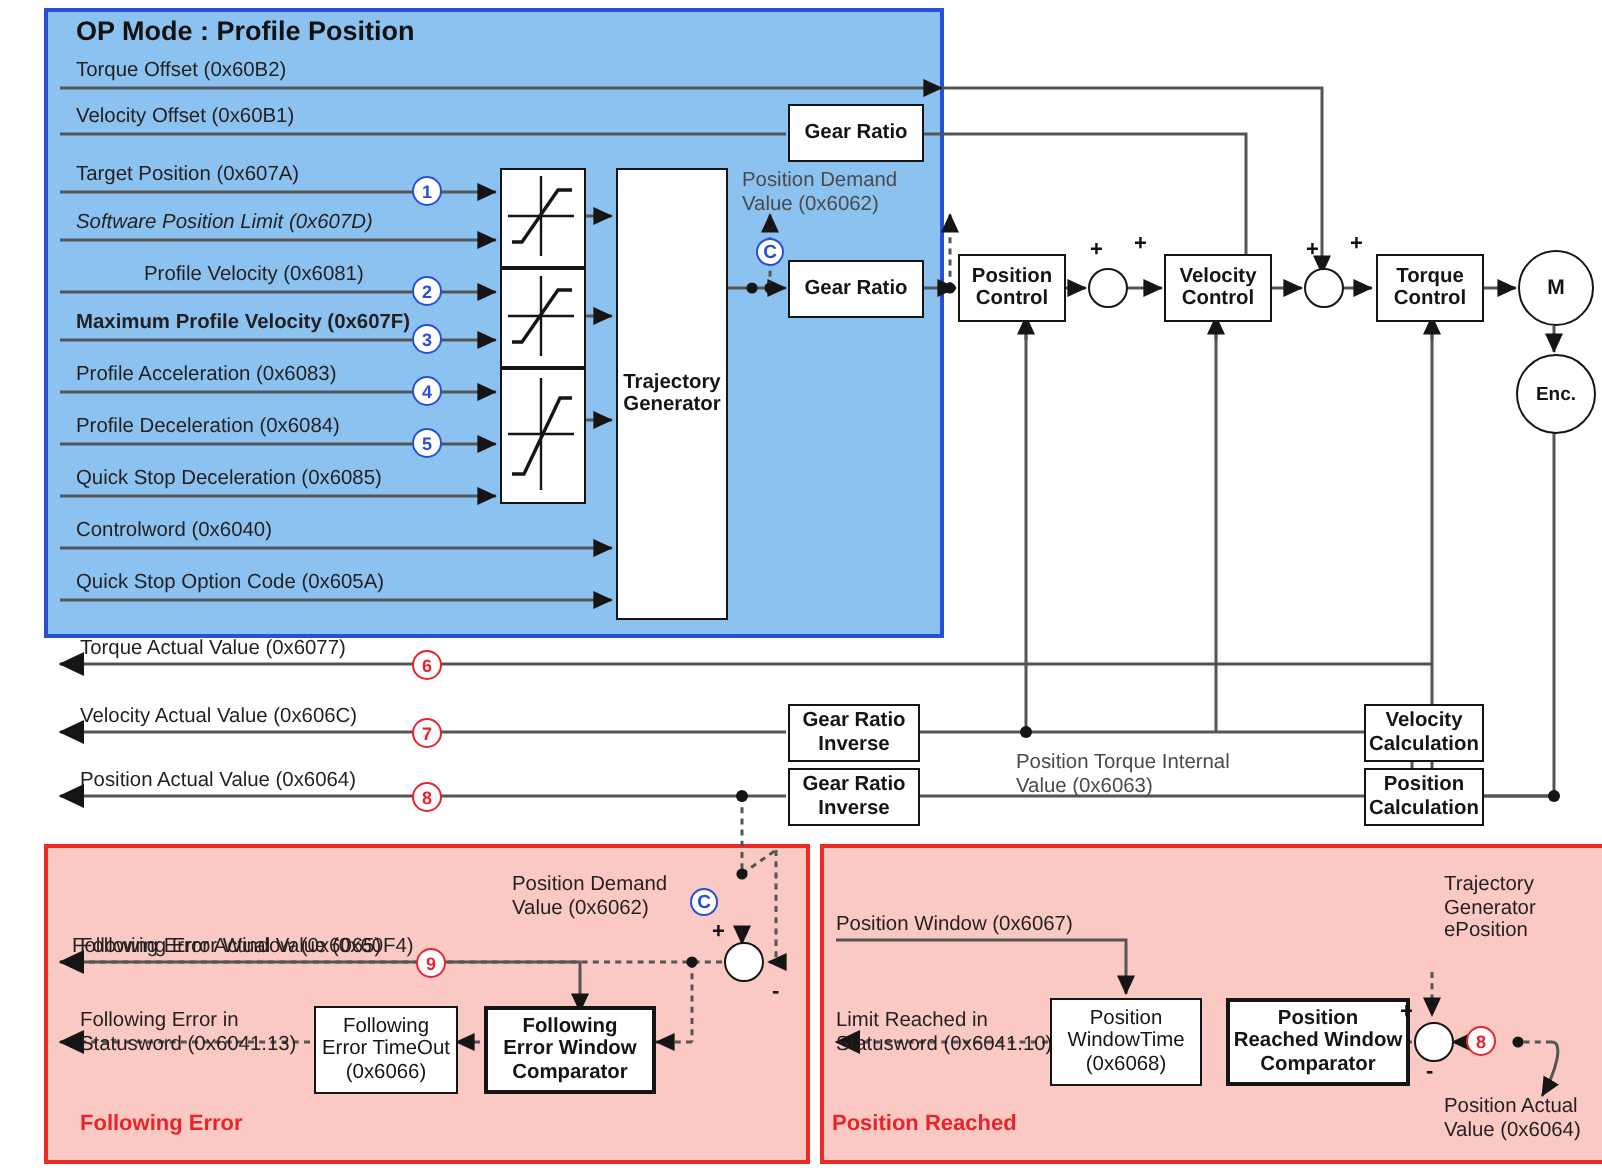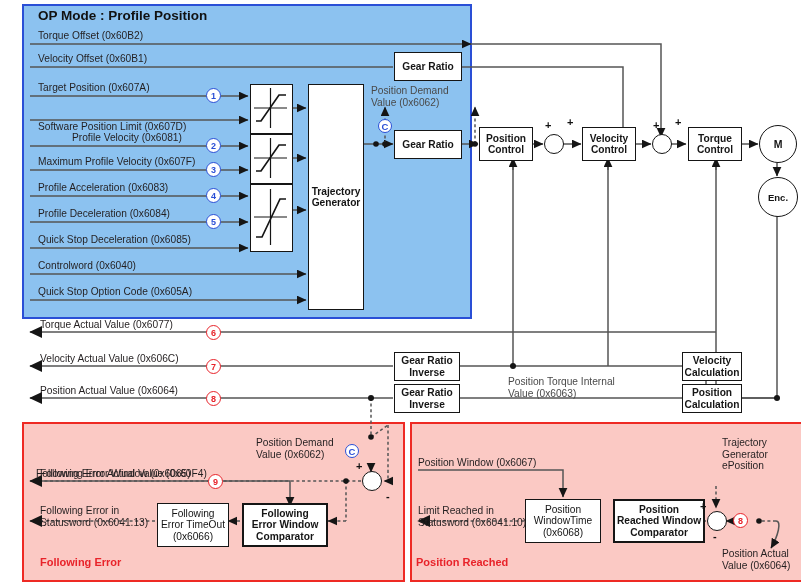--- a/index.html
+++ b/index.html
@@ -181,23 +181,23 @@
     </g>
   </svg>
 
   <div class="ttl" style="left:22px;top:8px;">OP Mode : Profile Position</div>
   <div class="ttl-red" style="left:24px;top:556px;">Following Error</div>
   <div class="ttl-red" style="left:400px;top:556px;">Position Reached</div>
 
   <div class="lbl" style="left:22px;top:30px;">Torque Offset (0x60B2)</div>
   <div class="lbl" style="left:22px;top:53px;">Velocity Offset (0x60B1)</div>
   <div class="lbl" style="left:22px;top:82px;">Target Position (0x607A)</div>
-  <div class="lbl" style="left:22px;top:121px;">Software Position Limit (0x607D)</div>
+  <div class="lbl" style="left:22px;top:106px;font-style:italic;">Software Position Limit (0x607D)</div>
   <div class="lbl" style="left:22px;top:132px;padding-left:34px;">Profile Velocity (0x6081)</div>
-  <div class="lbl" style="left:22px;top:156px;">Maximum Profile Velocity (0x607F)</div>
+  <div class="lbl" style="left:22px;top:156px;font-weight:bold;">Maximum Profile Velocity (0x607F)</div>
   <div class="lbl" style="left:22px;top:182px;">Profile Acceleration (0x6083)</div>
   <div class="lbl" style="left:22px;top:208px;">Profile Deceleration (0x6084)</div>
   <div class="lbl" style="left:22px;top:234px;">Quick Stop Deceleration (0x6085)</div>
   <div class="lbl" style="left:22px;top:260px;">Controlword (0x6040)</div>
   <div class="lbl" style="left:22px;top:286px;">Quick Stop Option Code (0x605A)</div>
 
   <div class="num blue" style="left:190px;top:88px;">1</div>
   <div class="num blue" style="left:190px;top:138px;">2</div>
   <div class="num blue" style="left:190px;top:162px;">3</div>
   <div class="num blue" style="left:190px;top:188px;">4</div>

